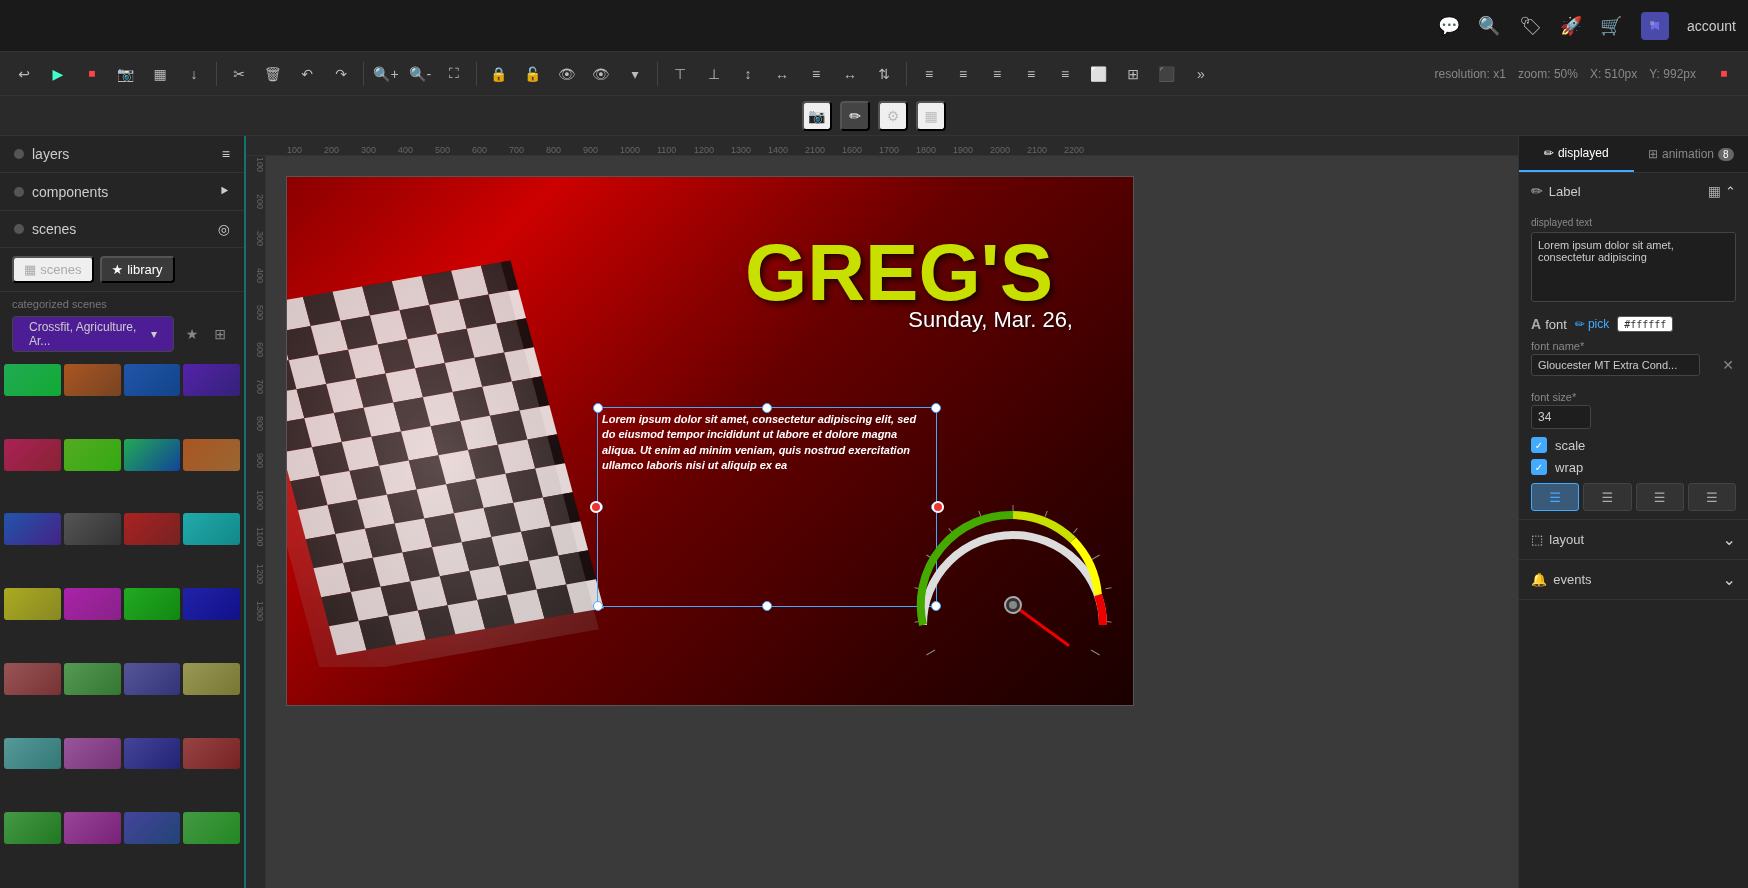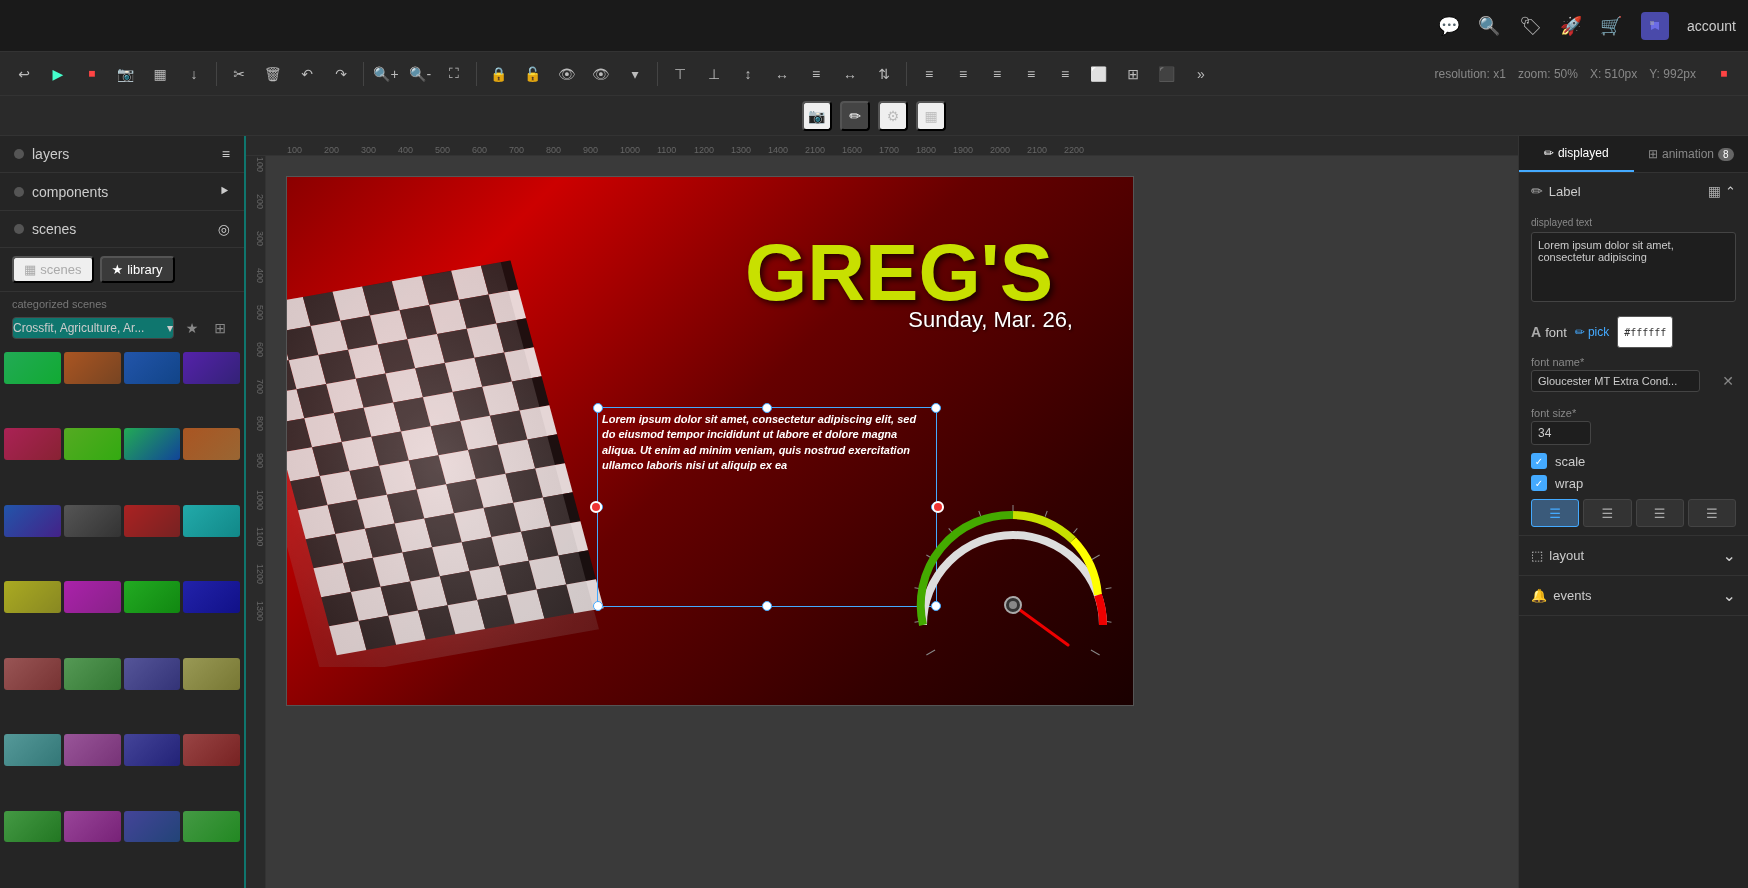--- a/index.html
+++ b/index.html
@@ -191,25 +191,25 @@
       color: #777;
       padding: 6px 12px 2px;
     }
     .category-selector {
       display: flex;
       align-items: center;
       gap: 6px;
       padding: 4px 12px 8px;
     }
     .category-dropdown {
-      background: #0f766e;
+      background: #4c1d95;
       border: 1px solid #444;
       color: #ccc;
       border-radius: 4px;
-      padding: 3px 0;
+      padding: 3px 16px;
       font-size: 12px;
       flex: 1;
       display: flex;
       align-items: center;
       justify-content: space-between;
       cursor: pointer;
     }
     .category-icons {
       display: flex;
       gap: 4px;
@@ -530,21 +530,21 @@
     .font-pick {
       font-size: 12px;
       color: #4af;
       cursor: pointer;
       display: flex;
       align-items: center;
       gap: 3px;
     }
     .color-swatch {
       width: 56px;
-      height: 32px;
+      height: 16px;
       background: #fff;
       border-radius: 3px;
       border: 1px solid #555;
       cursor: pointer;
       display: flex;
       align-items: center;
       justify-content: center;
       font-size: 11px;
       color: #333;
       font-family: monospace;

